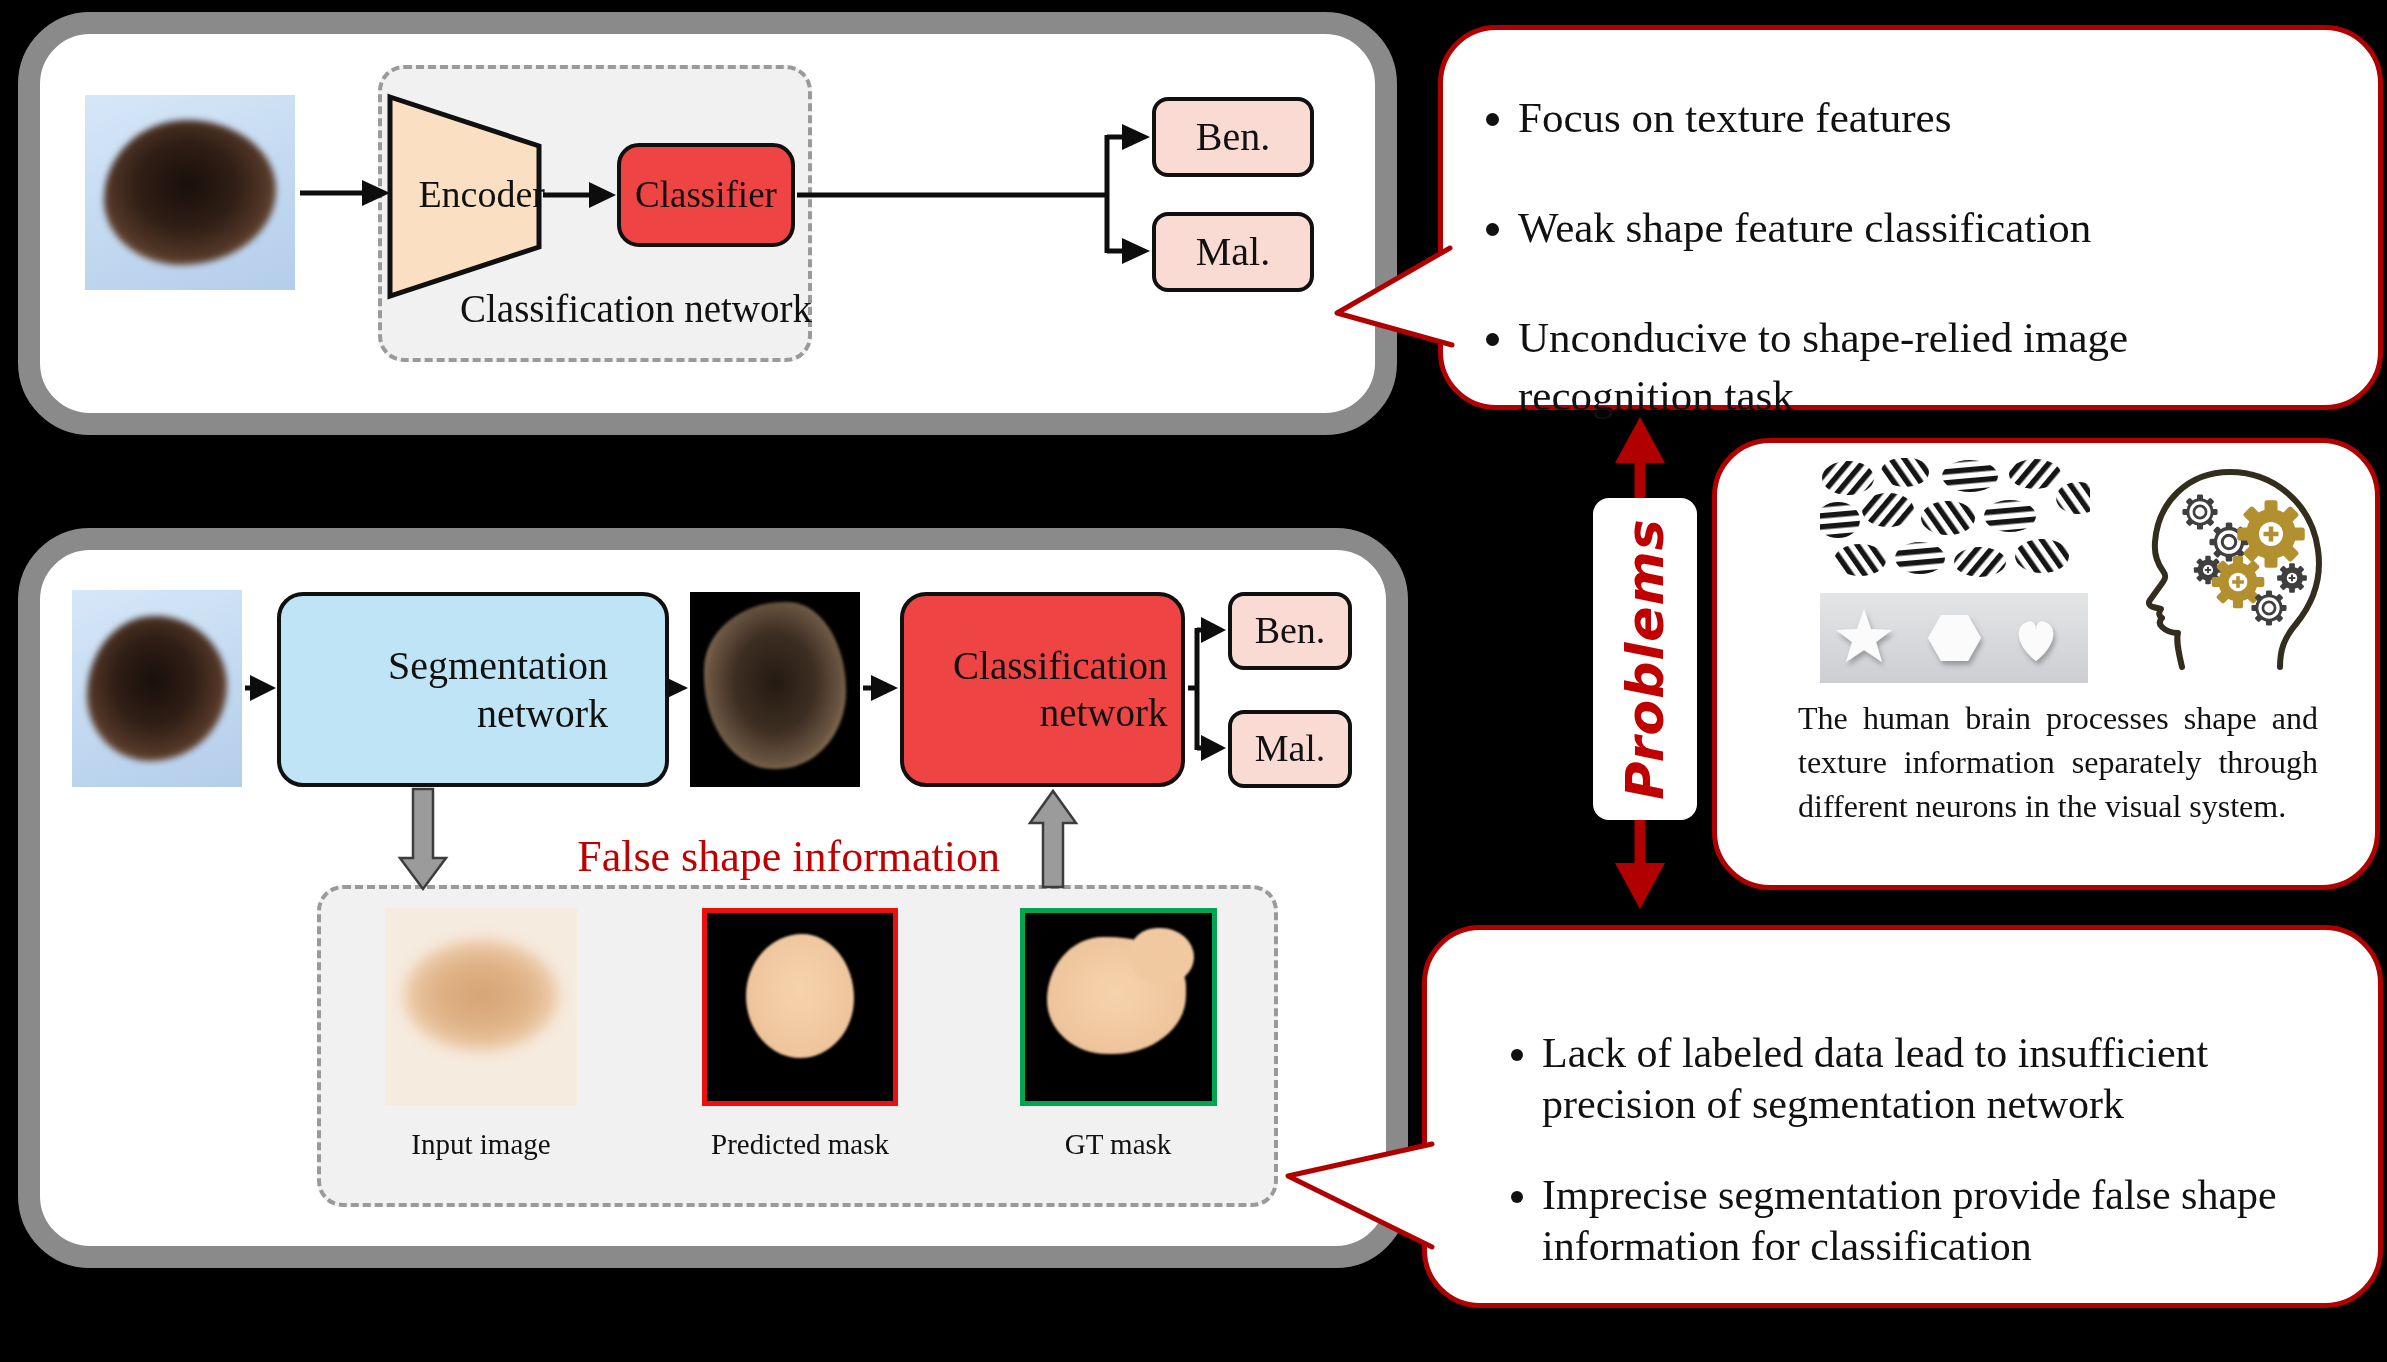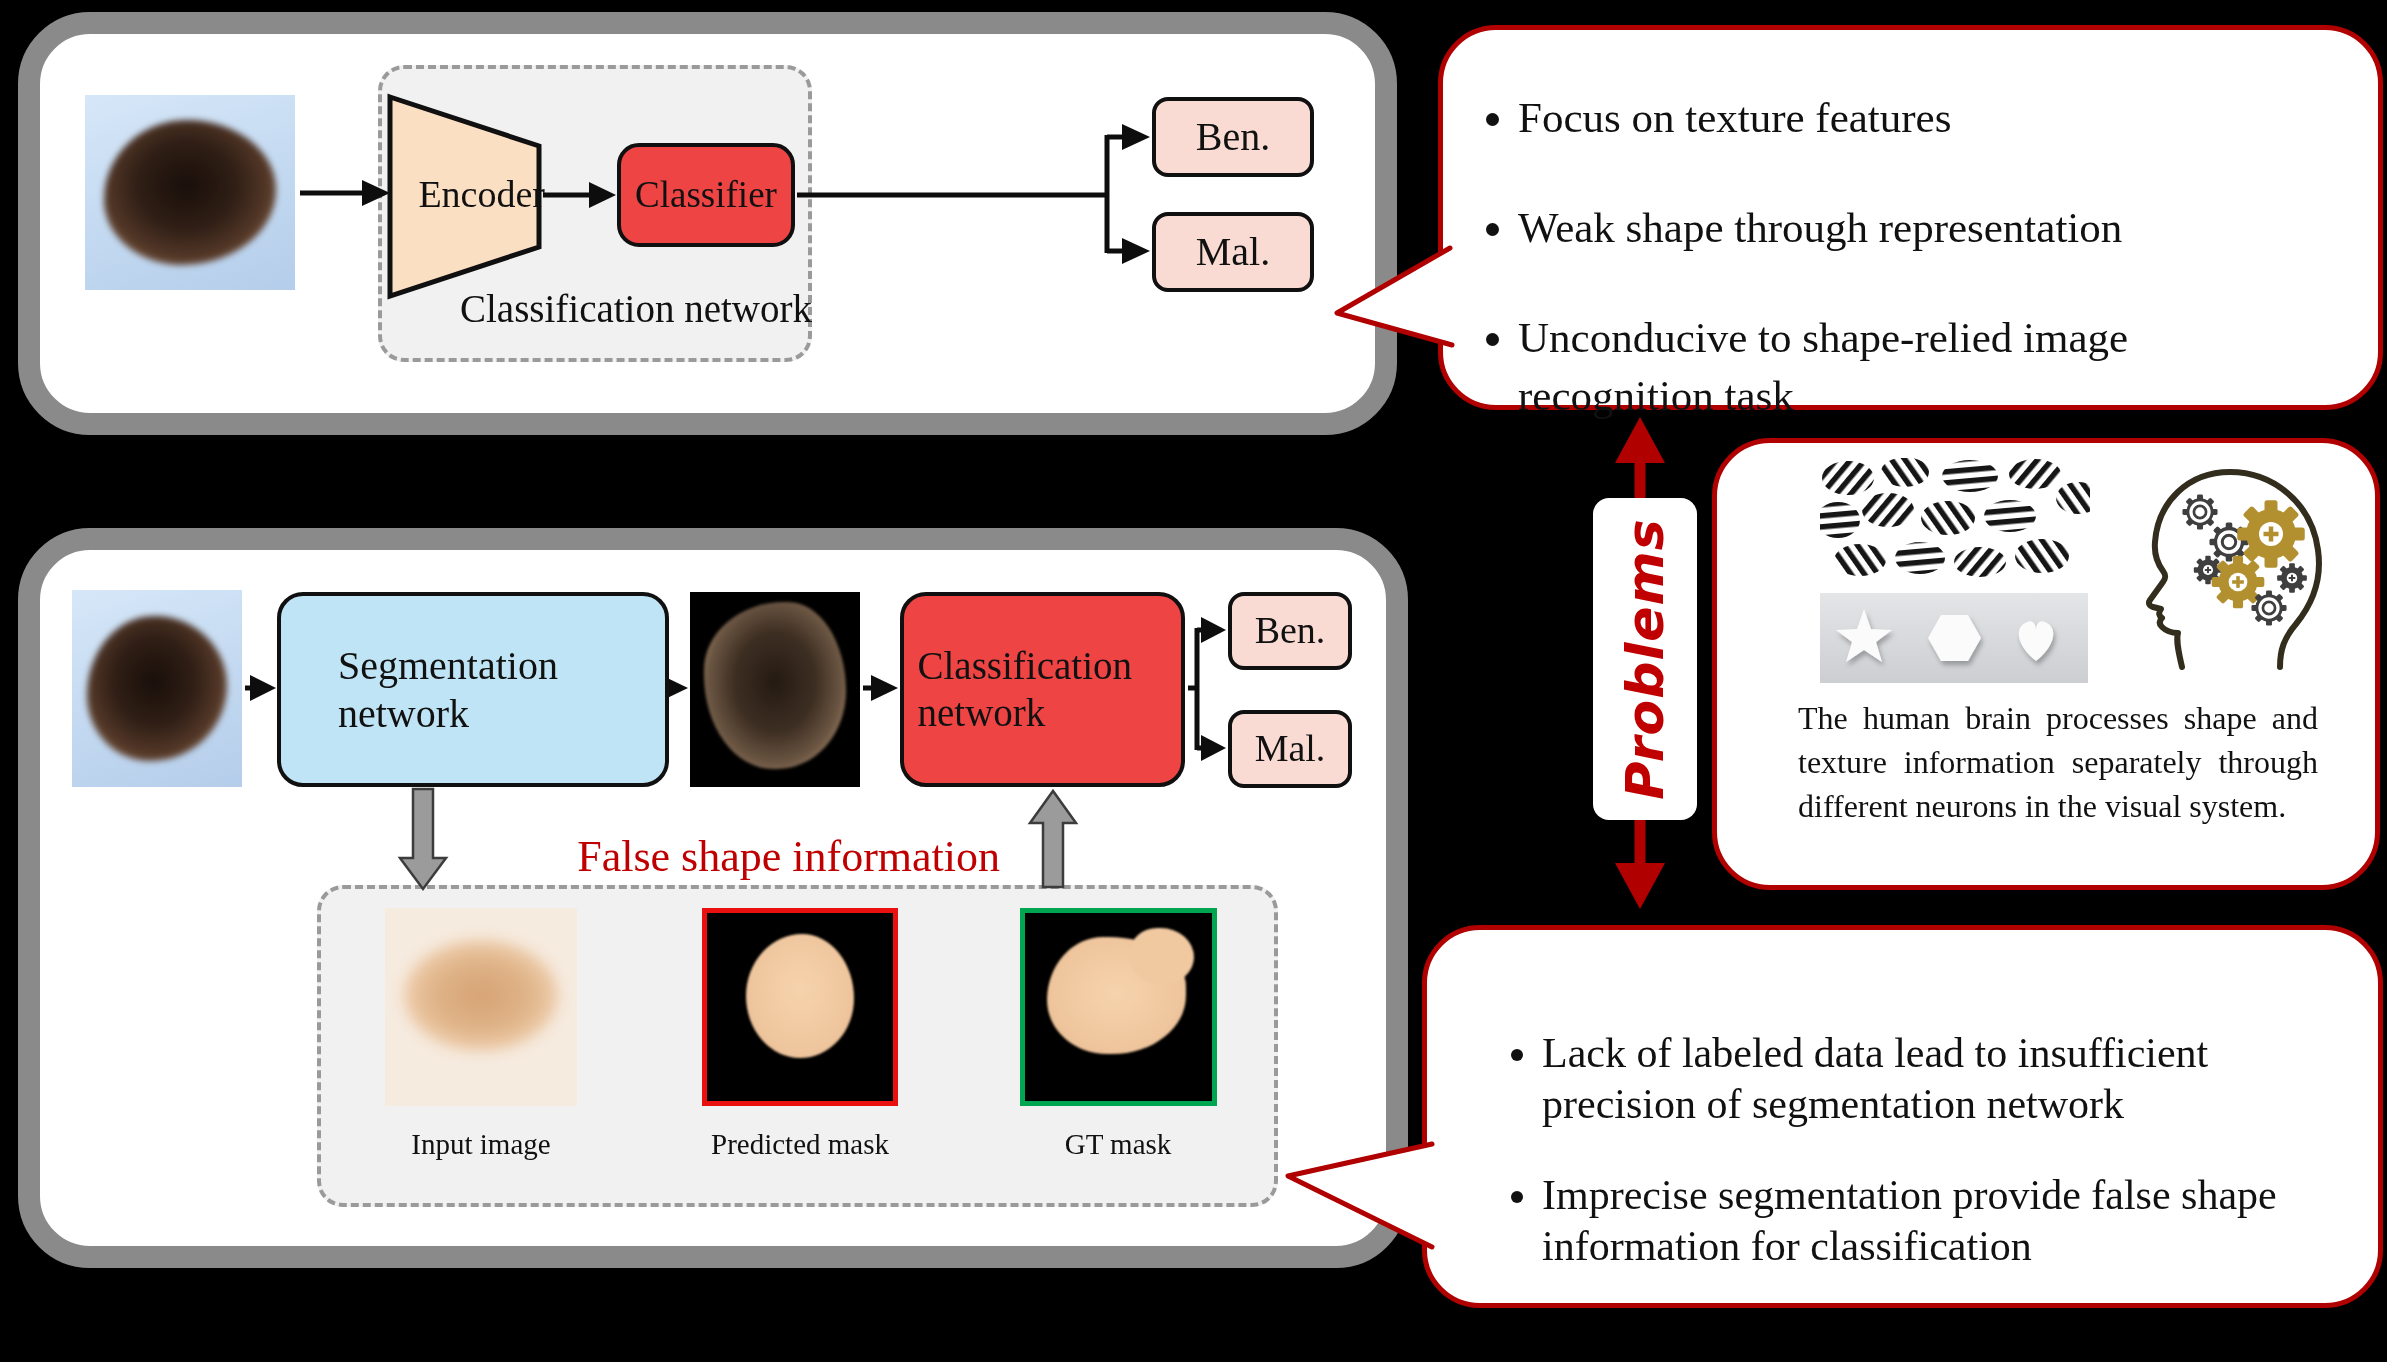--- a/index.html
+++ b/index.html
@@ -11,21 +11,21 @@
 
   
   .panel{position:absolute;background:#fff;border:22px solid #8a8a8a;border-radius:72px;z-index:0;}
   #top-panel{left:18px;top:12px;width:1379px;height:423px;}
   #bottom-panel{left:18px;top:528px;width:1390px;height:740px;}
 
   
   .dashedbox{position:absolute;background:#f1f1f1;border:4px dashed #9a9a9a;border-radius:26px;z-index:1;}
 
   
-  .node{position:absolute;display:flex;align-items:center;justify-content:center;text-align:left;
+  .node{position:absolute;display:flex;align-items:center;justify-content:center;text-align:right;
         border:4px solid #101010;z-index:3;line-height:1.2;}
   .mint{background:#ef4444;border-radius:22px;}
   .blue{background:#bfe4f5;border-radius:26px;}
   .pink{background:#f9dbd3;border-radius:16px;}
 
   .diagram-label{position:absolute;z-index:3;text-align:right;}
 
   
   .imgbox{position:absolute;overflow:hidden;z-index:3;}
   .blob{position:absolute;}
@@ -184,21 +184,21 @@
     <div class="blob"></div>
   </div>
 
   <div class="mask-label" style="left:345px;">Input image</div>
   <div class="mask-label" style="left:664px;">Predicted mask</div>
   <div class="mask-label" style="left:982px;">GT mask</div>
 
   <div class="bubble" style="left:1438px;top:25px;width:945px;height:385px;"></div>
   <ul id="top-bubble-list">
     <li>Focus on texture features</li>
-    <li>Weak shape through representation</li>
+    <li>Weak shape feature classification</li>
     <li>Unconducive to shape-relied image recognition task</li>
   </ul>
 
   <div id="problems-box"></div>
   <div id="problems-label">Problems</div>
 
   <div class="bubble" id="brain-box"></div>
 
   <svg class="abs" style="left:1820px;top:458px;z-index:3;" width="270" height="119" viewBox="0 0 270 119">
     <defs>

